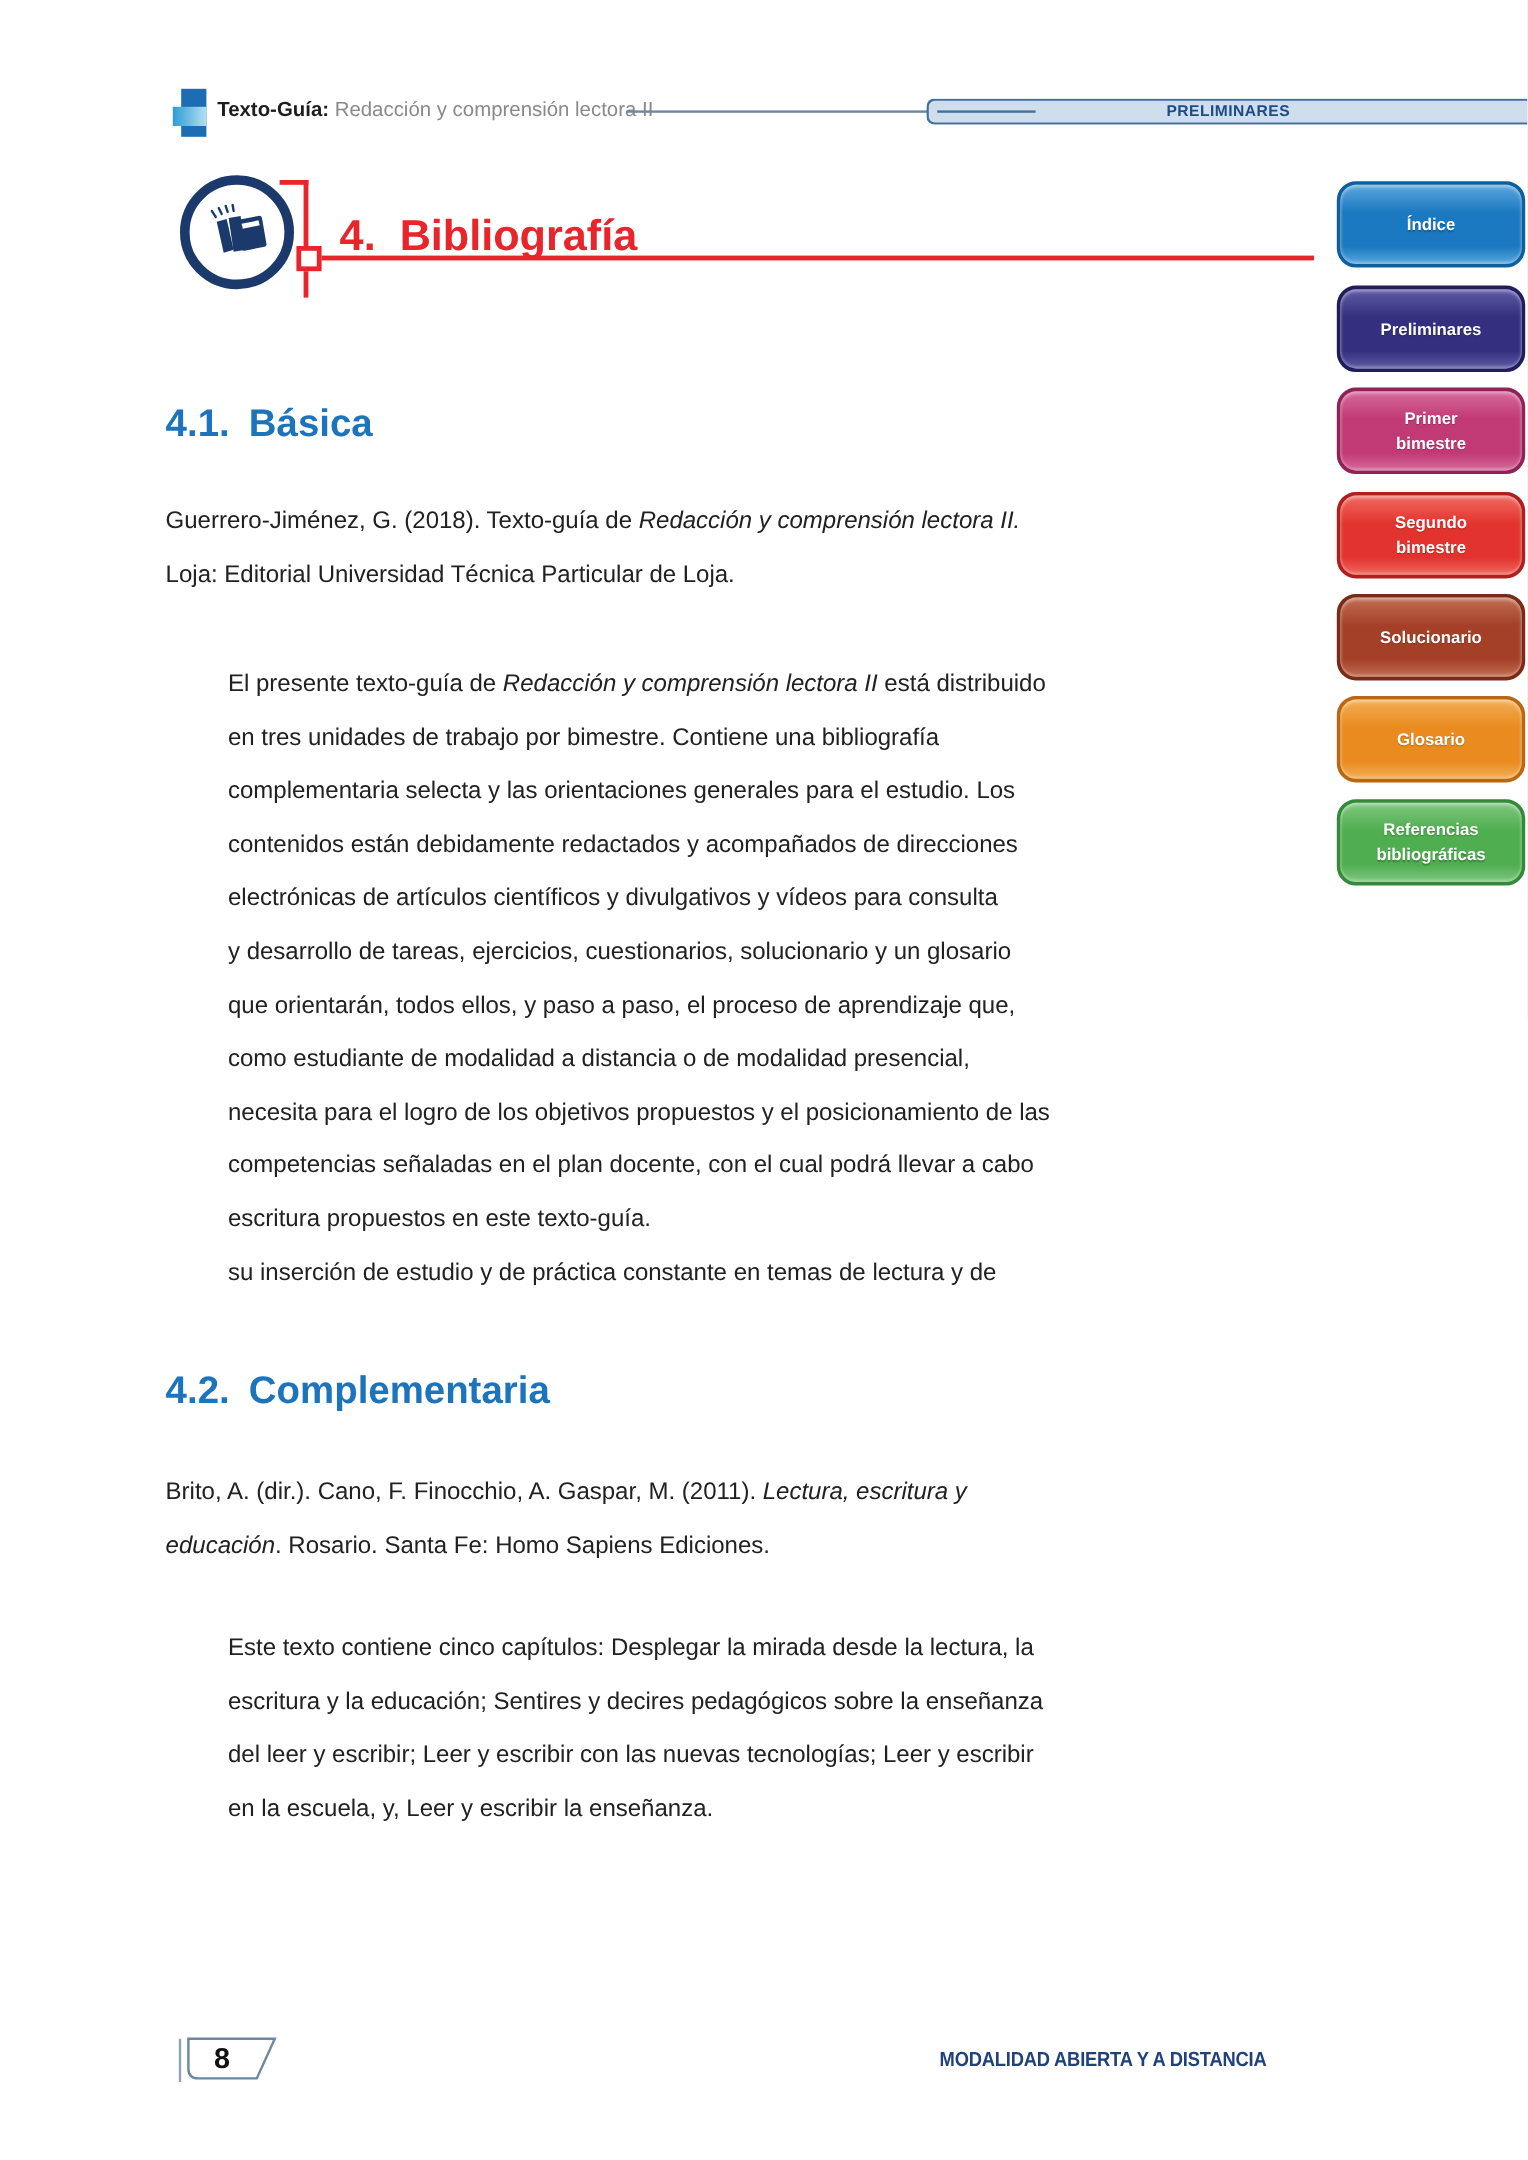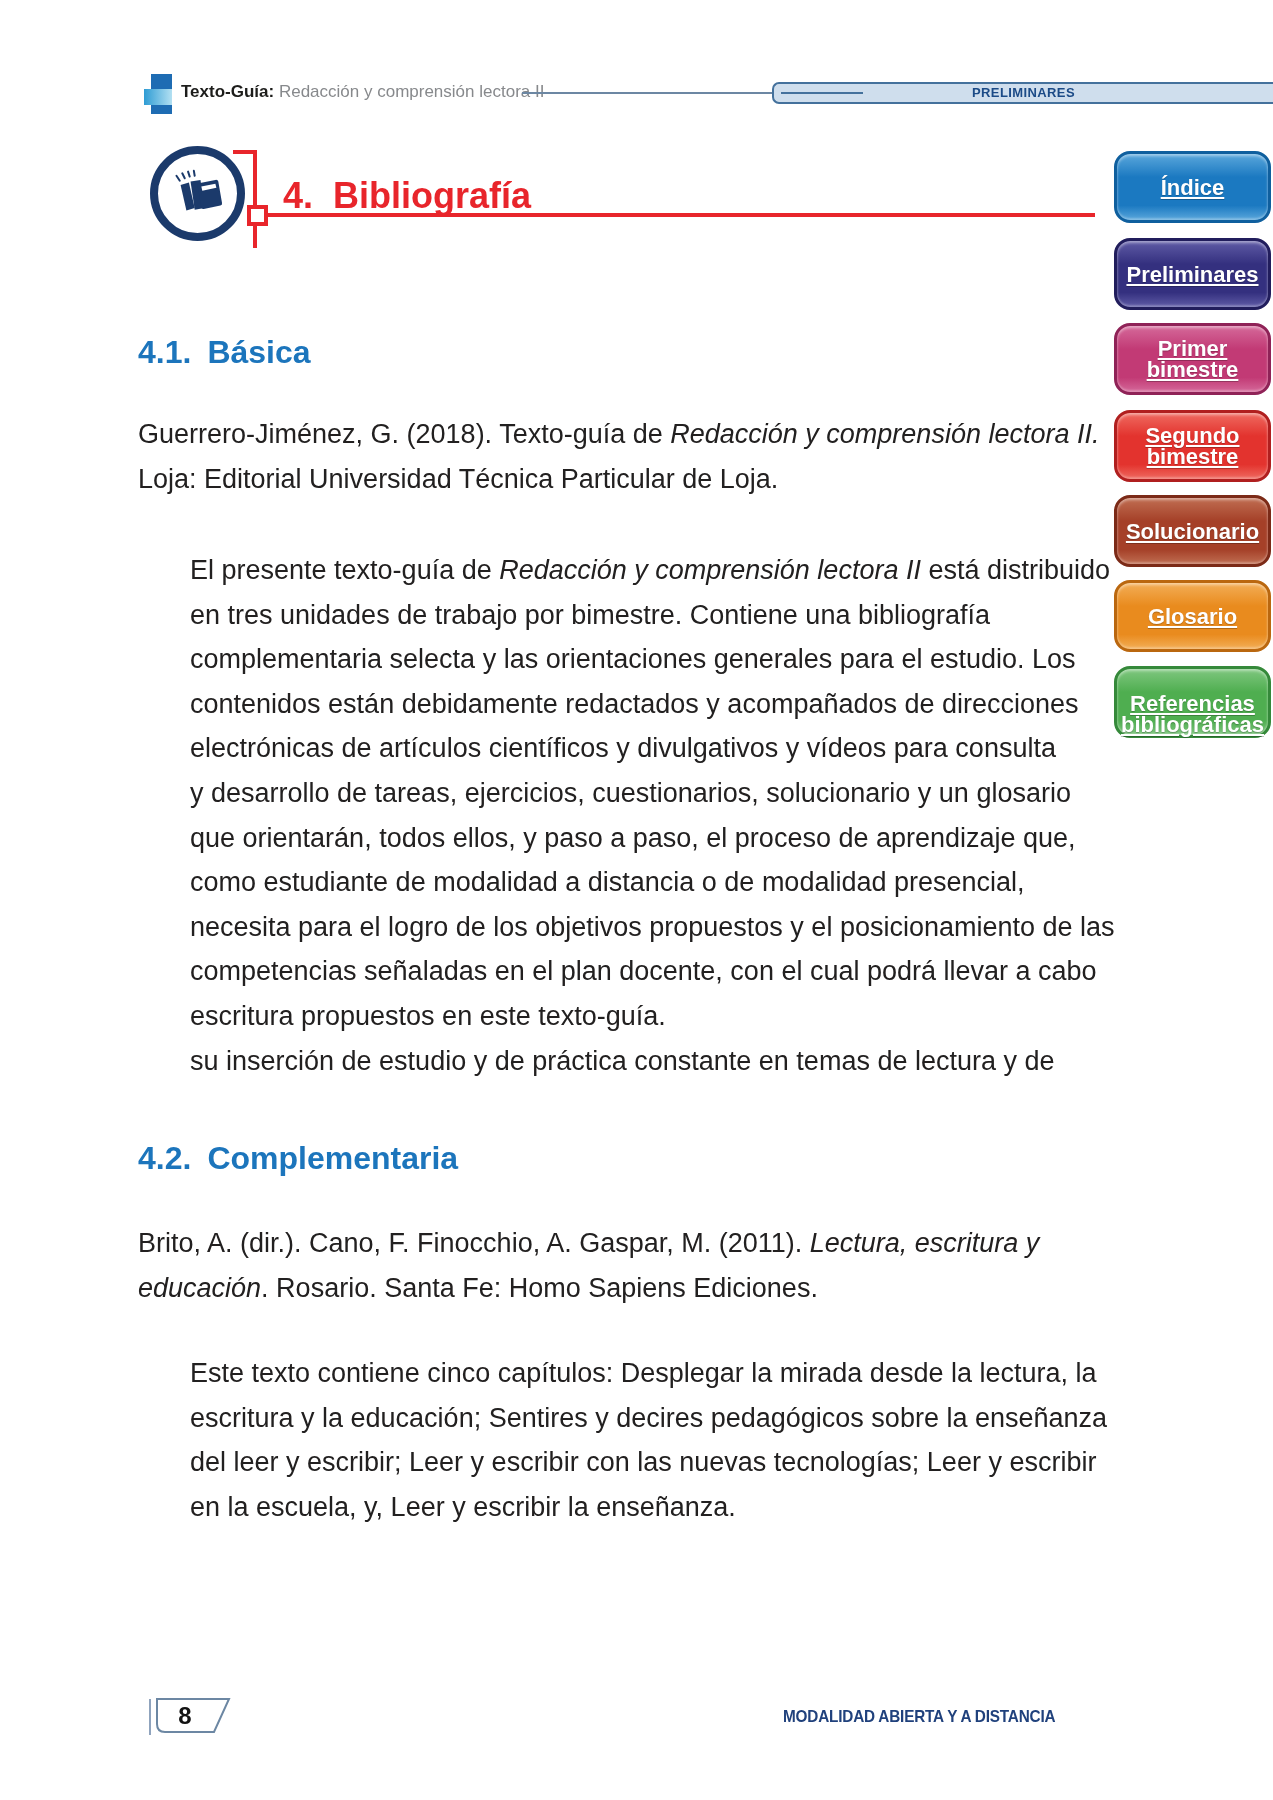--- a/index.html
+++ b/index.html
@@ -41,27 +41,27 @@
   .main-title .t-label{margin-left:20px;}
 
   
   .nav-btn{
     left:1114px;width:157px;height:72px;border-radius:16px;
     border:3px solid #333;box-sizing:border-box;
     display:flex;align-items:center;justify-content:center;
     cursor:pointer;
     box-shadow:inset 0 2px 3px rgba(255,255,255,.45), inset 0 -2px 2px rgba(255,255,255,.25);
   }
-  .nav-label{color:#fff;font-weight:bold;font-size:22px;line-height:21px;
-    text-align:center;white-space:pre-line;text-shadow:0 1px 1px rgba(0,0,0,.25);text-decoration:underline;}
+  .nav-label{color:#fff;font-weight:bold;font-size:14px;line-height:21px;
+    text-align:center;white-space:pre-line;text-shadow:0 1px 1px rgba(0,0,0,.25);}
 
   
   .sec-heading{font-size:32px;font-weight:bold;color:var(--heading-blue);white-space:nowrap;}
   .sec-heading .sec-label{margin-left:16px;}
-  .textblock{color:var(--body-text);font-size:27px;}
+  .textblock{color:var(--body-text);font-size:20px;}
   .tline{height:44.6px;line-height:44.6px;white-space:nowrap;}
   .citation .tline + .tline{}
 
   
   .page-tick{left:149px;top:1699px;width:2px;height:36px;background:#8fa3bd;}
   .page-badge{left:154px;top:1697px;}
   .page-num{left:154px;top:1702px;width:62px;text-align:center;
     font-size:24px;font-weight:bold;color:#121212;}
   .footer-right{left:783px;top:1707px;font-size:17px;font-weight:bold;
     color:var(--footer-navy);white-space:nowrap;letter-spacing:-0.2px;
@@ -118,21 +118,21 @@
   <div class="abs nav-btn" style="top: 410px; background: linear-gradient(rgb(239, 106, 96) 0%, rgb(227, 51, 46) 35%, rgb(227, 51, 46) 78%, rgb(239, 106, 96) 100%); border-color: rgb(176, 31, 31);">
       <span class="nav-label">Segundo
 bimestre</span>
     </div>
   <div class="abs nav-btn" style="top: 495px; background: linear-gradient(rgb(192, 110, 82) 0%, rgb(165, 64, 40) 35%, rgb(165, 64, 40) 78%, rgb(192, 110, 82) 100%); border-color: rgb(123, 42, 23);">
       <span class="nav-label">Solucionario</span>
     </div>
   <div class="abs nav-btn" style="top: 580px; background: linear-gradient(rgb(243, 174, 87) 0%, rgb(233, 139, 30) 35%, rgb(233, 139, 30) 78%, rgb(243, 174, 87) 100%); border-color: rgb(186, 103, 15);">
       <span class="nav-label">Glosario</span>
     </div>
-  <div class="abs nav-btn" style="top: 666px; background: linear-gradient(rgb(127, 199, 127) 0%, rgb(79, 174, 80) 35%, rgb(79, 174, 80) 78%, rgb(127, 199, 127) 100%); border-color: rgb(53, 137, 58); align-items: flex-end;">
+  <div class="abs nav-btn" style="top: 666px; background: linear-gradient(rgb(127, 199, 127) 0%, rgb(79, 174, 80) 35%, rgb(79, 174, 80) 78%, rgb(127, 199, 127) 100%); border-color: rgb(53, 137, 58);">
       <span class="nav-label">Referencias
 bibliográficas</span>
     </div>
 
   <div class="abs sec-heading" style="left:138px;top:334px">
     <span>4.1.</span><span class="sec-label">Básica</span>
   </div>
   <div class="abs textblock citation" style="left:138px;top:412px">
       <div class="tline"><span>Guerrero-Jiménez, G. (2018). Texto-guía de </span><em>Redacción y comprensión lectora II.</em></div>
       <div class="tline"><span>Loja: Editorial Universidad Técnica Particular de Loja.</span></div>

